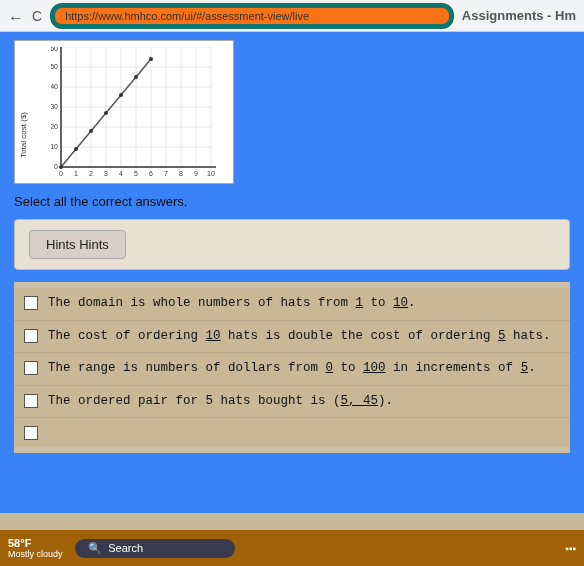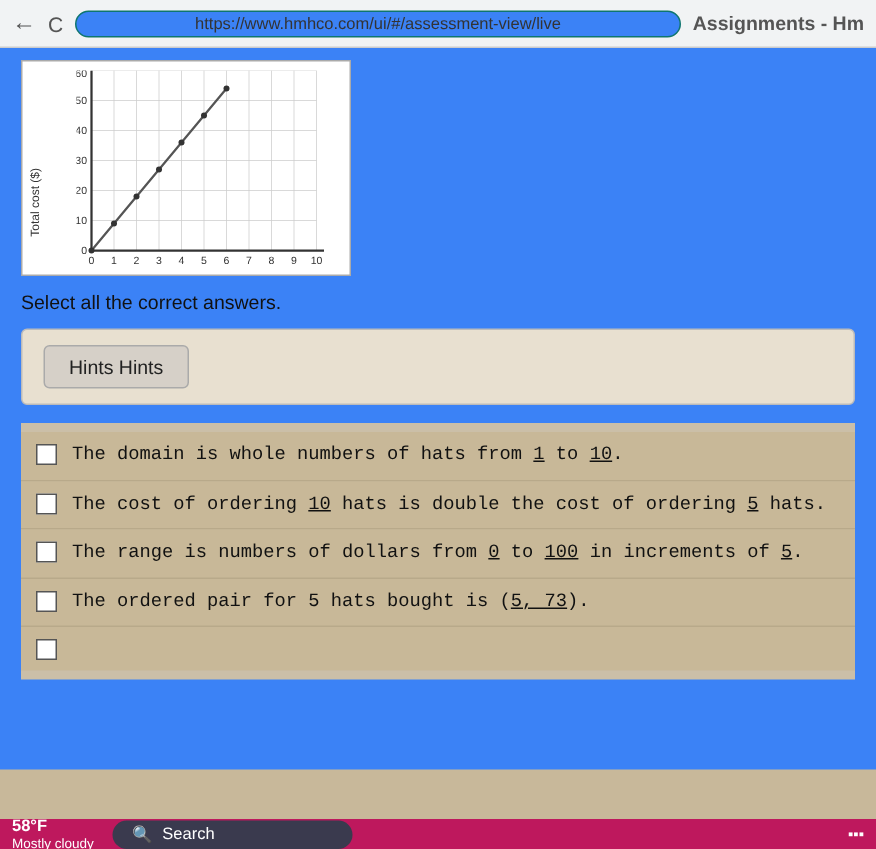--- a/index.html
+++ b/index.html
@@ -26,27 +26,26 @@
       font-size: 16px;
       color: #555;
       cursor: pointer;
     }
     .browser-reload {
       font-size: 14px;
       color: #555;
     }
     .browser-url {
       flex: 1;
-      background: #3b82f6;
-      border: 1px solid #0f766e;
+      background: #f97316;
+      border: 5px solid #0f766e;
       border-radius: 12px;
       padding: 2px 10px;
       font-size: 11px;
       color: #333;
-      text-align: center;
     }
     .browser-right {
       font-size: 13px;
       color: #555;
       white-space: nowrap;
       font-weight: bold;
     }
 
     
     .content {
@@ -144,22 +143,22 @@
     .choice-text u {
       text-decoration: underline;
     }
 
     
     .taskbar {
       position: fixed;
       bottom: 0;
       left: 0;
       width: 584px;
-      height: 20px;
-      background: #be185d;
+      height: 36px;
+      background: #a16207;
       display: flex;
       align-items: center;
       padding: 0 8px;
       gap: 8px;
     }
     .taskbar-weather {
       display: flex;
       flex-direction: column;
       align-items: flex-start;
       color: white;
@@ -294,21 +293,21 @@
     <div class="choice-item">
       <input type="checkbox" class="choice-checkbox" style="">
       <span class="choice-text">
         The range is numbers of dollars from <u>0</u> to <u>100</u> in increments of <u>5</u>.
       </span>
     </div>
 
     <div class="choice-item">
       <input type="checkbox" class="choice-checkbox" style="">
       <span class="choice-text">
-        The ordered pair for 5 hats bought is (<u>5, 73</u>).
+        The ordered pair for 5 hats bought is (<u>5, 45</u>).
       </span>
     </div>
 
     <div class="choice-item">
       <input type="checkbox" class="choice-checkbox" style="">
     </div>
 
   </div>
 </div>
 

